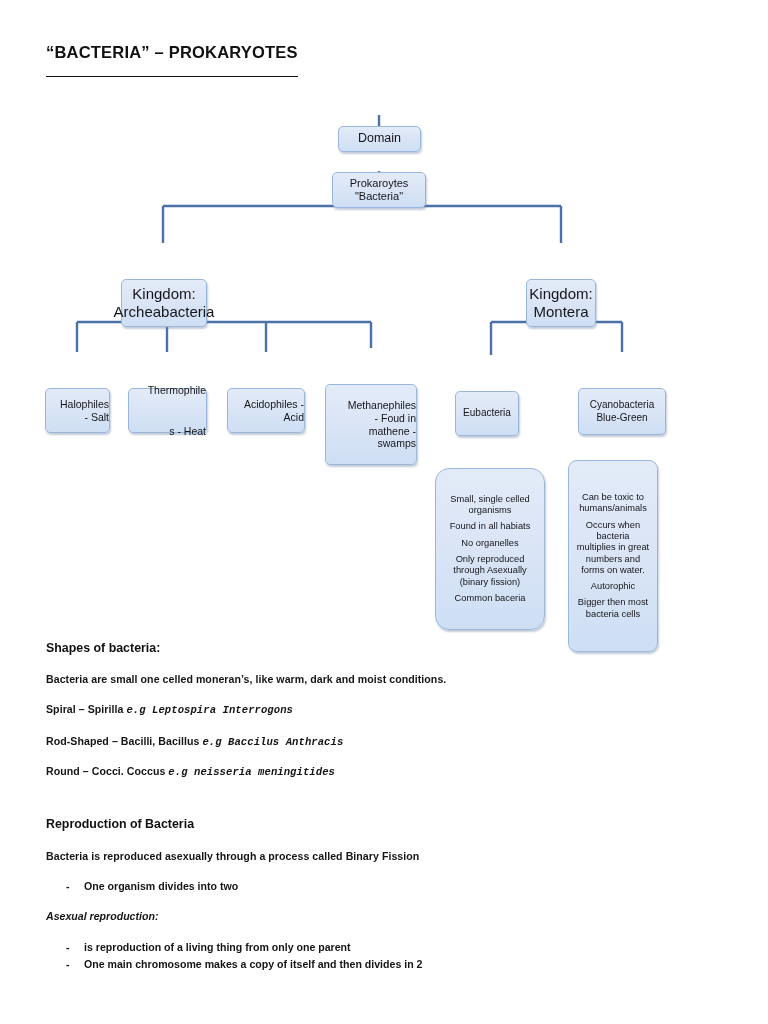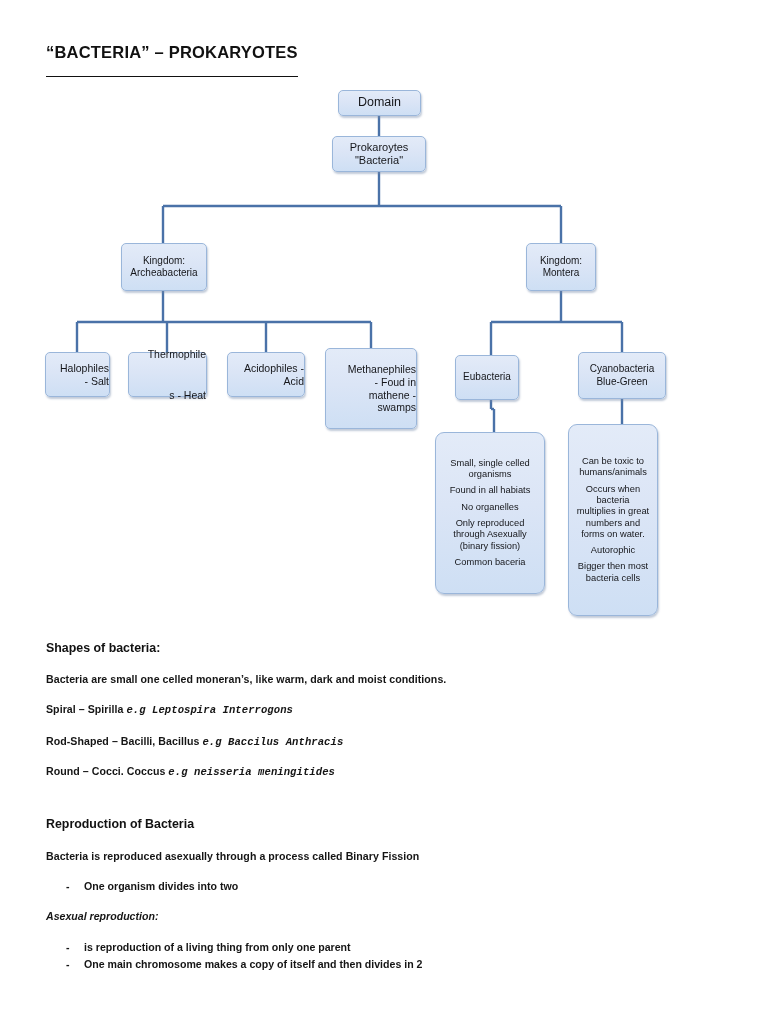--- a/index.html
+++ b/index.html
@@ -54,34 +54,35 @@
     border-radius: 5px;
     background: linear-gradient(to bottom, #e3ebf8 0%, #dbe5f6 45%, #cedff4 100%);
     box-shadow: 1px 2px 2px rgba(120,140,170,0.45);
     display: flex;
     flex-direction: column;
     align-items: center;
     justify-content: center;
     text-align: center;
     color: #15161a;
     z-index: 2;
+    margin-top: 36px;
   }
   .node .line {
     display: block;
     line-height: 1.22;
     white-space: nowrap;
   }
   .node.wrap .line {
     white-space: normal;
   }
 
   
   .n-domain      { font-size: 12.5px; }
   .n-prok        { font-size: 11px; }
-  .n-kingdom     { font-size: 10px; }
+  .n-kingdom     { font-size: 15px; }
   .n-leaf        { font-size: 10.5px; align-items: flex-end; }
   .n-sub         { font-size: 10px; }
   .n-detail      { font-size: 9.3px; }
   .n-detail .line { margin: 2.5px 0; line-height: 1.22; }
 
   
   .prose {
     position: absolute;
     left: 46px;
     width: 640px;
@@ -205,21 +206,21 @@
 
   <div class="node n-sub" style="left:455px; top:355px; width:64px; height:45px;">
     <span class="line">Eubacteria</span>
   </div>
 
   <div class="node n-sub" style="left:578px; top:352px; width:88px; height:47px;">
     <span class="line">Cyanobacteria</span>
     <span class="line">Blue-Green</span>
   </div>
 
-  <div class="node n-detail wrap" style="left:435px; top:432px; width:110px; height:162px; border-radius:9px; padding:12px 7px;">
+  <div class="node n-detail wrap" style="left:435px; top:432px; width:110px; height:162px; border-radius:14px; padding:12px 7px;">
     <span class="line">Small, single celled organisms</span>
     <span class="line">Found in all habiats</span>
     <span class="line">No organelles</span>
     <span class="line">Only reproduced through Asexually (binary fission)</span>
     <span class="line">Common baceria</span>
   </div>
 
   <div class="node n-detail wrap" style="left:568px; top:424px; width:90px; height:192px; border-radius:9px; padding:6px 7px;">
     <span class="line">Can be toxic to humans/animals</span>
     <span class="line">Occurs when bacteria multiplies in great numbers and forms on water.</span>

